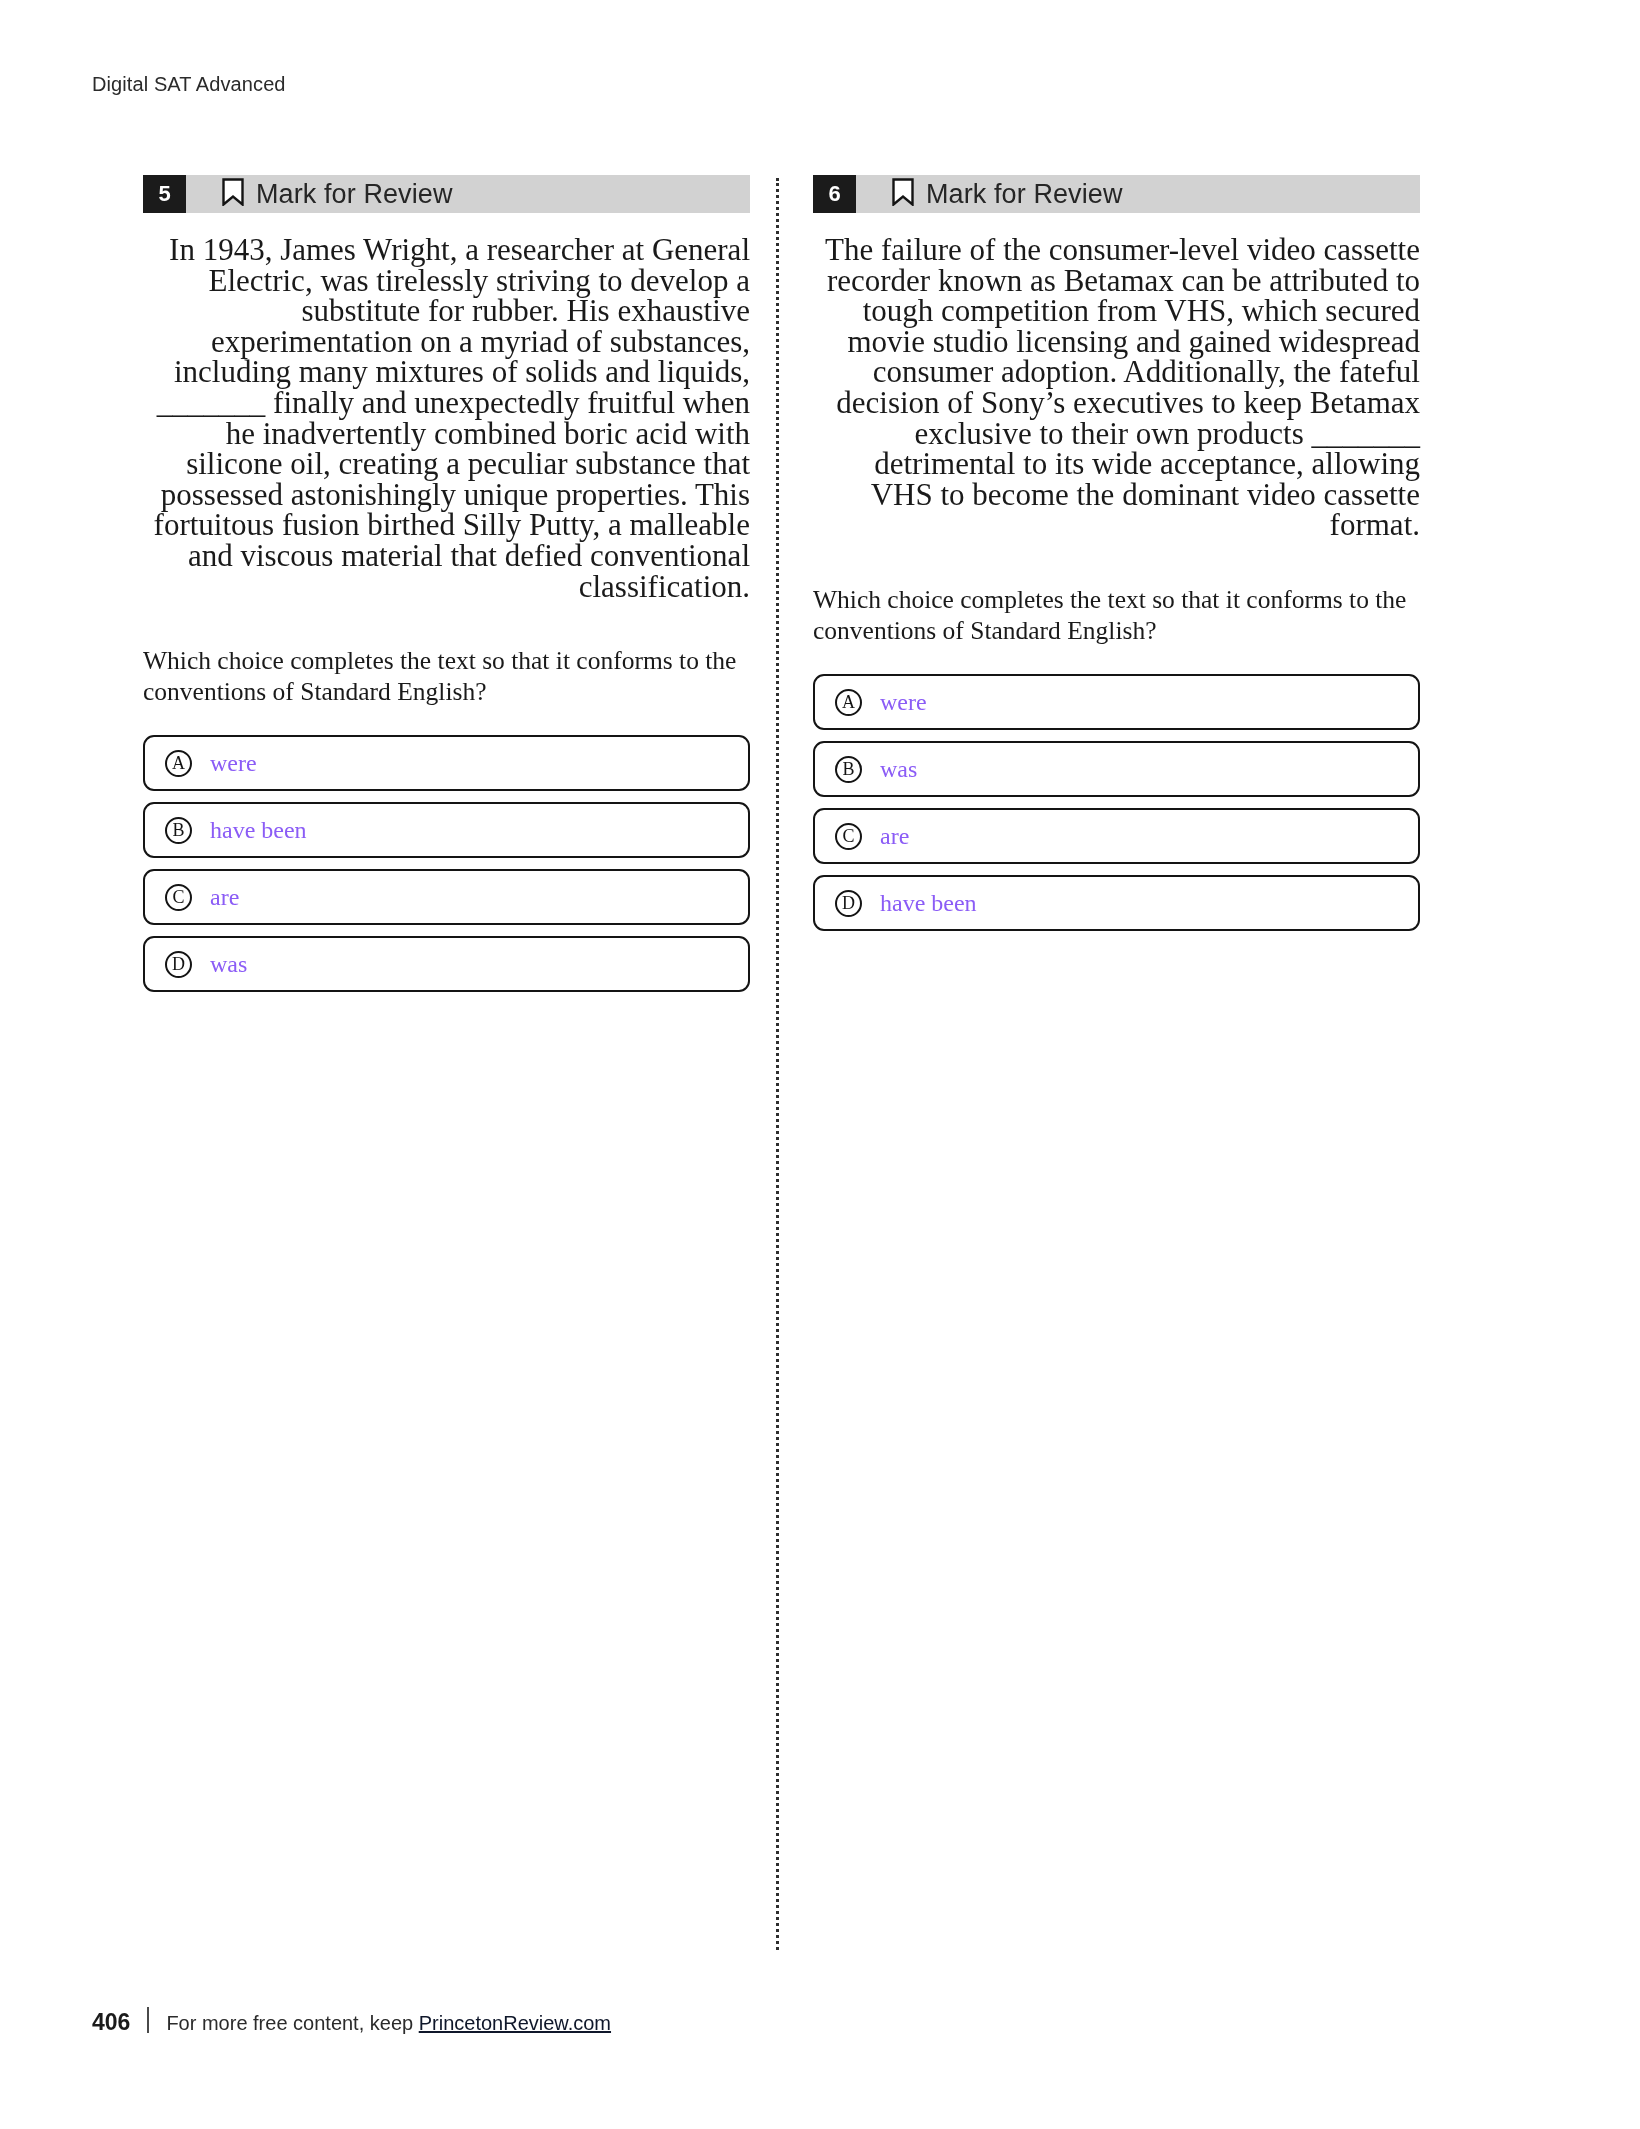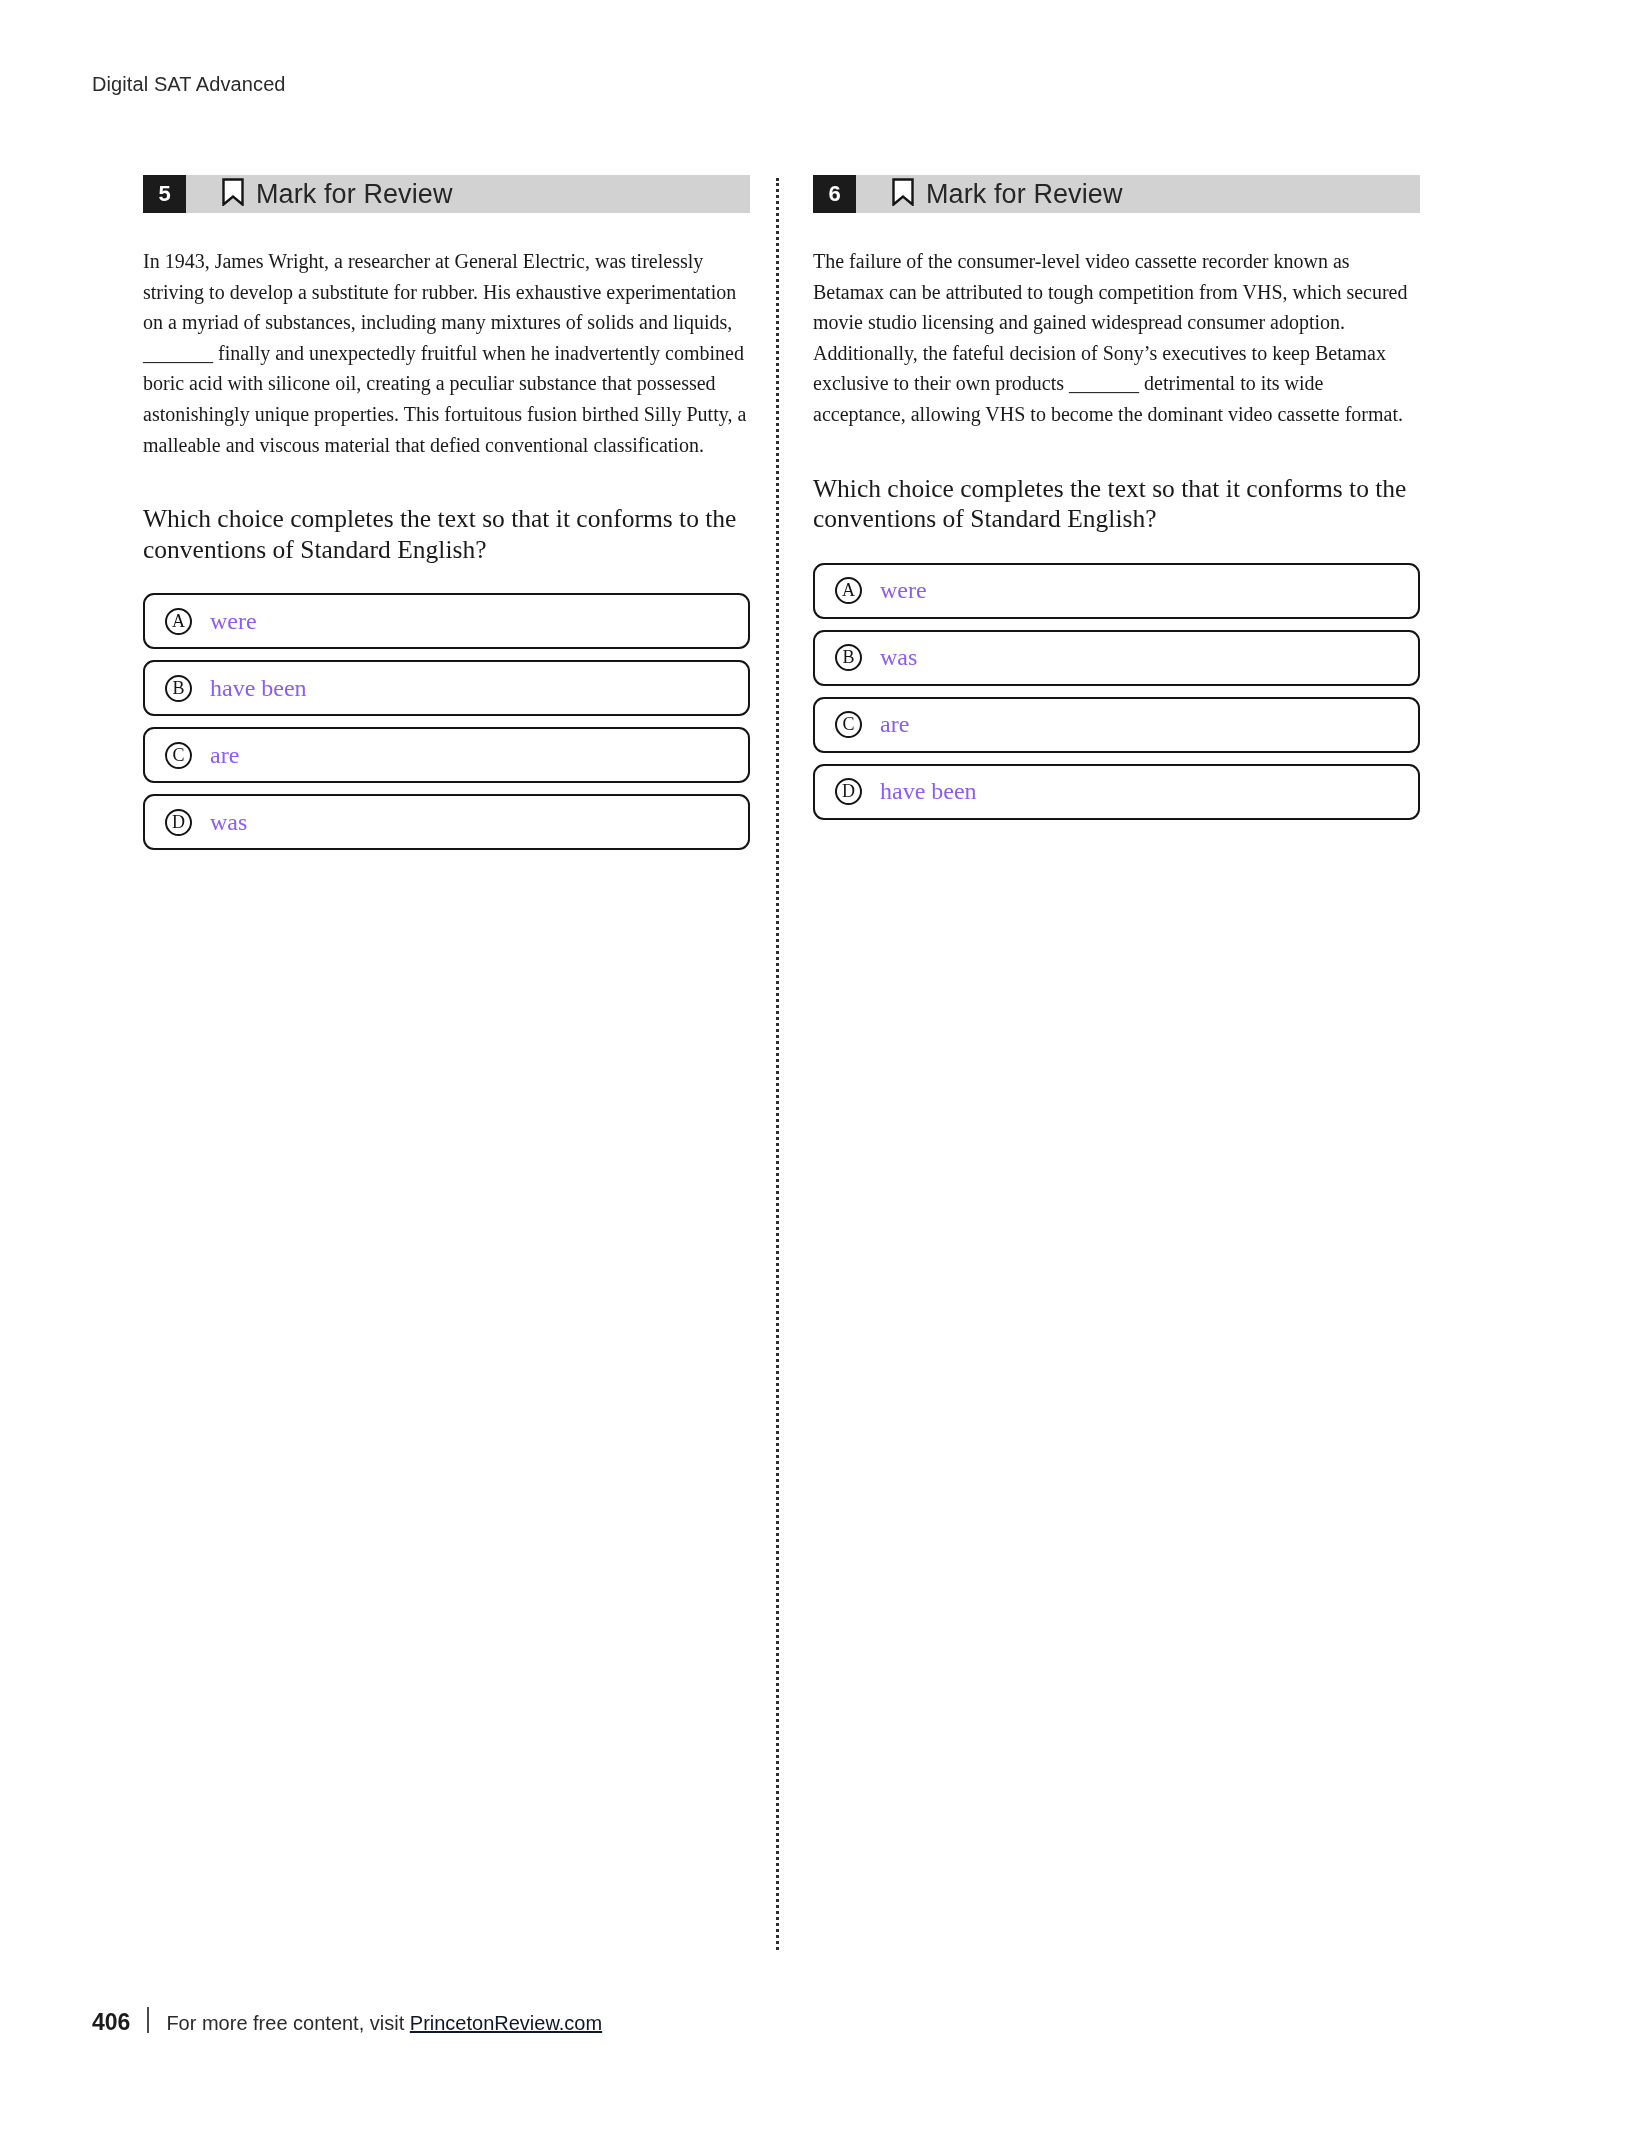--- a/index.html
+++ b/index.html
@@ -81,24 +81,24 @@
   .qhead-label {
     margin-left: 12px;
     font-family: "Liberation Sans", sans-serif;
     font-size: 27px;
     color: #262626;
     letter-spacing: 0.1px;
   }
 
   
   .passage {
-    margin-top: 33px;
-    font-size: 20px;
+    margin-top: 22px;
+    font-size: 31px;
     line-height: 30.6px;
-    text-align: left;
+    text-align: right;
     color: #1a1a1a;
   }
   .passage p { margin: 0; }
   .prompt {
     margin-top: 44px;
     font-size: 25.5px;
     line-height: 30.6px;
     color: #1a1a1a;
   }
 
@@ -253,14 +253,14 @@
       </div>
     </div>
 
   </div>
 
 </div>
 
 <div class="footer">
   <span class="footer-page">406</span>
   <span class="footer-rule"></span>
-  <span class="footer-text"><span>For more free content, visit </span><span class="footer-link">PrincetonReview.com</span></span>
+  <span class="footer-text"><span>For more free content, keep </span><span class="footer-link">PrincetonReview.com</span></span>
 </div>
 
 </body></html>

